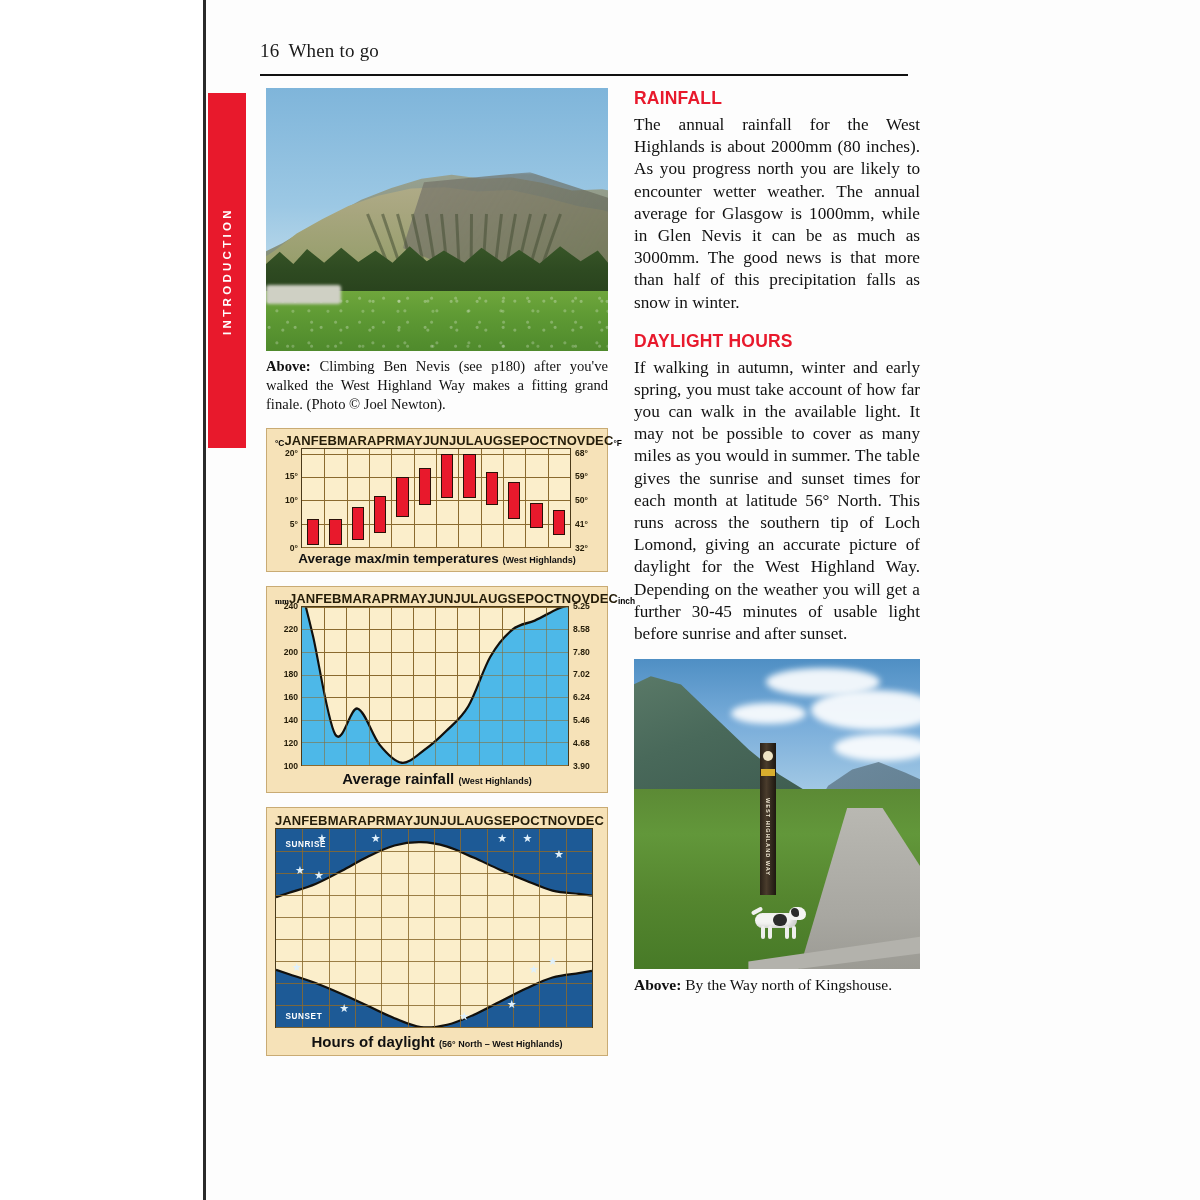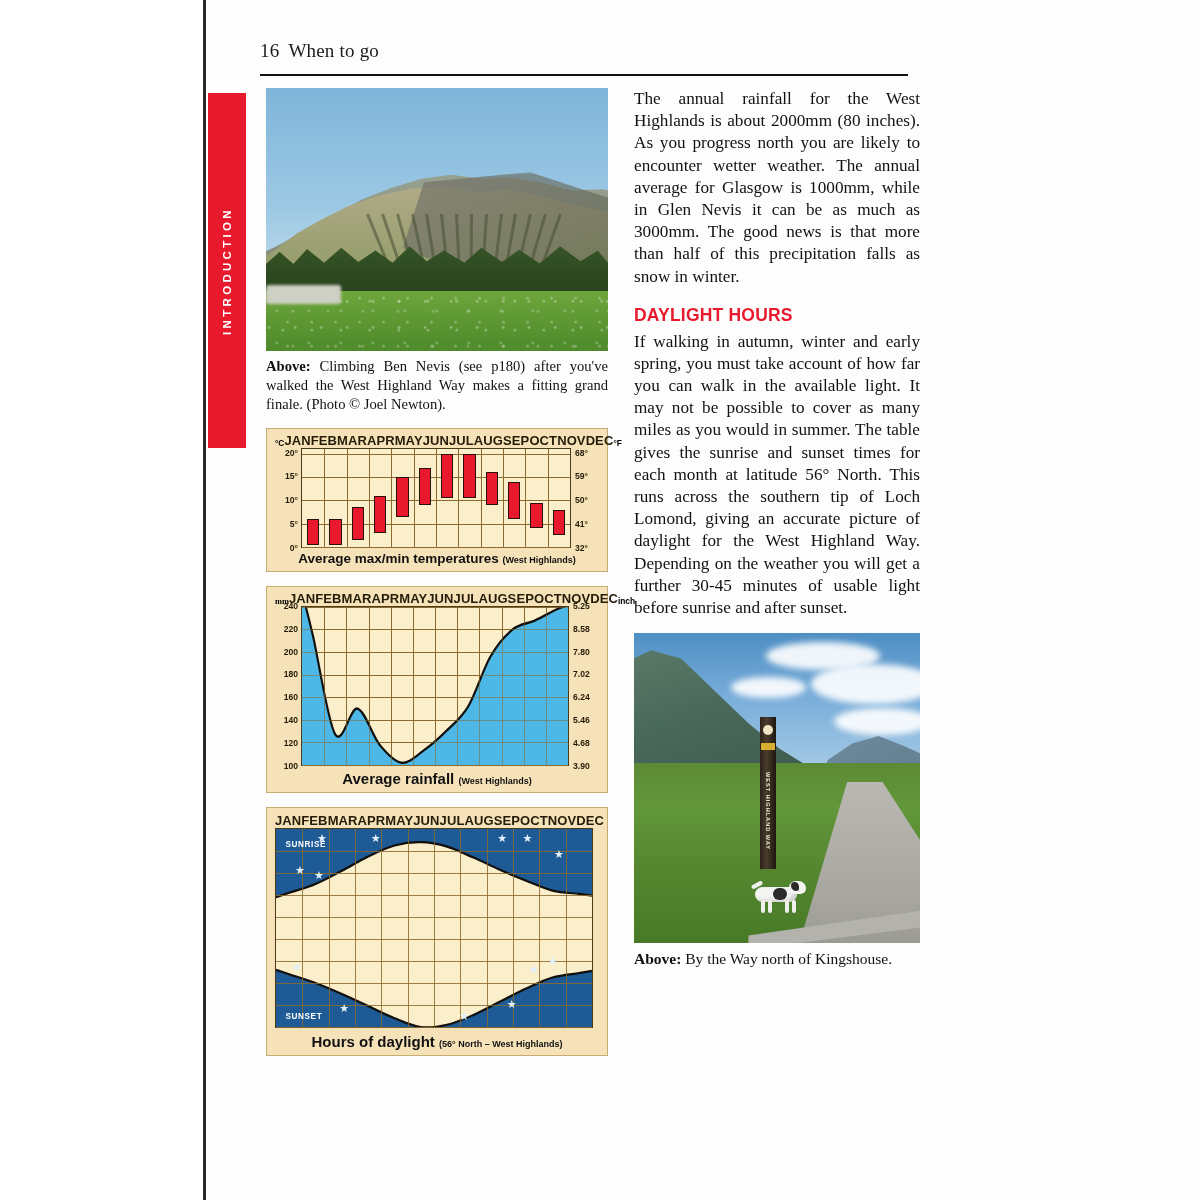--- a/index.html
+++ b/index.html
@@ -658,20 +658,21 @@
       </div>
       <div class="chart-title" style="font-size:15px;margin-top:5px">
         <span>Hours of daylight</span>
         <span class="sub">(56° North – West Highlands)</span>
       </div>
     </div>
 
   </div>
 
   <div class="col-right">
+    <div class="sec-head">RAINFALL</div>
     <div class="body-text">The annual rainfall for the West Highlands is about 2000mm (80 inches). As you progress north you are likely to encounter wetter weather. The annual average for Glasgow is 1000mm, while in Glen Nevis it can be as much as 3000mm. The good news is that more than half of this precipitation falls as snow in winter.</div>
 
     <div class="gap"></div>
 
     <div class="sec-head">DAYLIGHT HOURS</div>
     <div class="body-text">If walking in autumn, winter and early spring, you must take account of how far you can walk in the available light. It may not be possible to cover as many miles as you would in summer. The table gives the sunrise and sunset times for each month at latitude 56° North. This runs across the southern tip of Loch Lomond, giving an accurate picture of daylight for the West Highland Way. Depending on the weather you will get a further 30-45 minutes of usable light before sunrise and after sunset.</div>
 
     <div class="photo-kingshouse">
       <div class="kh-sky"></div>
       <div class="kh-cloud" style="left:46%;top:3%;width:40%;height:9%"></div>

